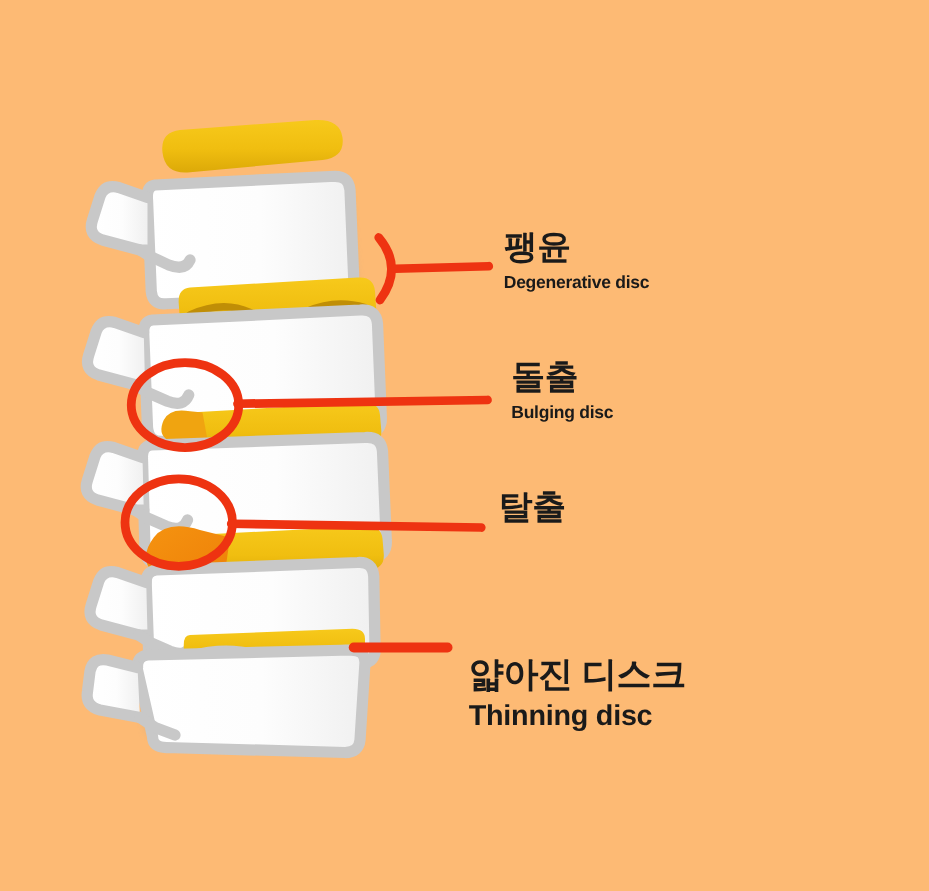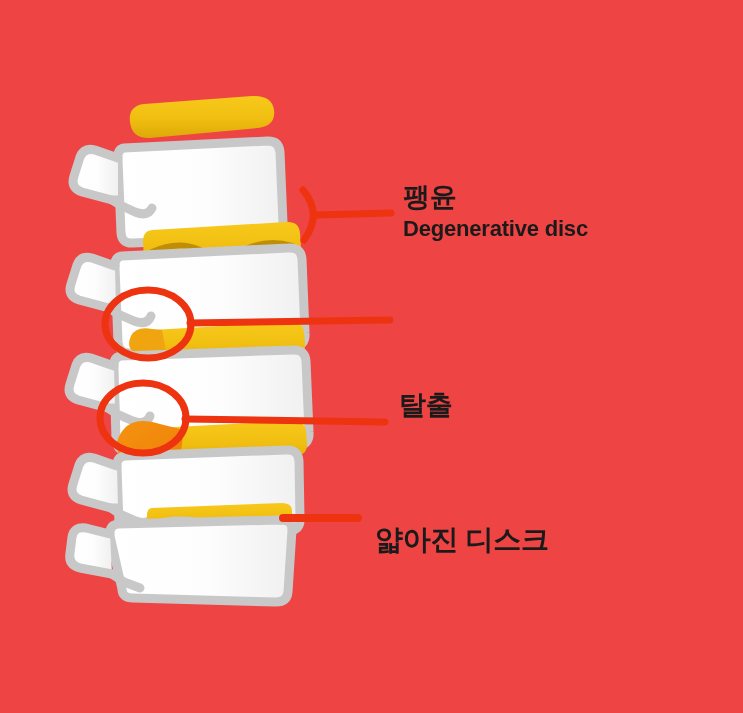--- a/index.html
+++ b/index.html
@@ -4,21 +4,21 @@
 <style>
   html, body {
     margin: 0;
     padding: 0;
     background: #ffffff;
   }
   #canvas {
     position: relative;
     width: 743px;
     height: 713px;
-    background: #ef4444;
+    background: #fdba74;
     overflow: hidden;
     font-family: "Liberation Sans", "DejaVu Sans", sans-serif;
   }
   #spine-svg {
     position: absolute;
     left: 0;
     top: 0;
     width: 743px;
     height: 713px;
   }
@@ -27,21 +27,21 @@
     line-height: 1;
   }
   .label-ko {
     font-size: 27px;
     font-weight: bold;
     color: #1a1a1a;
     letter-spacing: -0.3px;
     white-space: nowrap;
   }
   .label-en {
-    font-size: 22px;
+    font-size: 14px;
     font-weight: bold;
     color: #1a1a1a;
     letter-spacing: -0.2px;
     white-space: nowrap;
     margin-top: 7px;
   }
   #lbl-degenerative { left: 403px; top: 184px; }
   #lbl-bulging      { left: 409px; top: 288px; }
   #lbl-herniated    { left: 399px; top: 392px; text-align: right; }
   #lbl-thinning     { left: 375px; top: 494px; margin-top: 32px; }
@@ -185,23 +185,26 @@
       <path d="M283,518 L358,518" fill="none" stroke="#EE3311" stroke-width="8" stroke-linecap="round"></path>
     </g>
   </svg>
 
   <div class="label-group" id="lbl-degenerative">
     <div class="label-ko">팽윤</div>
     <div class="label-en">Degenerative disc</div>
   </div>
 
   <div class="label-group" id="lbl-bulging">
+    <div class="label-ko">돌출</div>
+    <div class="label-en">Bulging disc</div>
   </div>
 
   <div class="label-group" id="lbl-herniated">
     <div class="label-ko">탈출</div>
   </div>
 
   <div class="label-group" id="lbl-thinning">
     <div class="label-ko">얇아진 디스크</div>
+    <div class="label-en">Thinning disc</div>
   </div>
 
 </div>
 
 </body></html>

